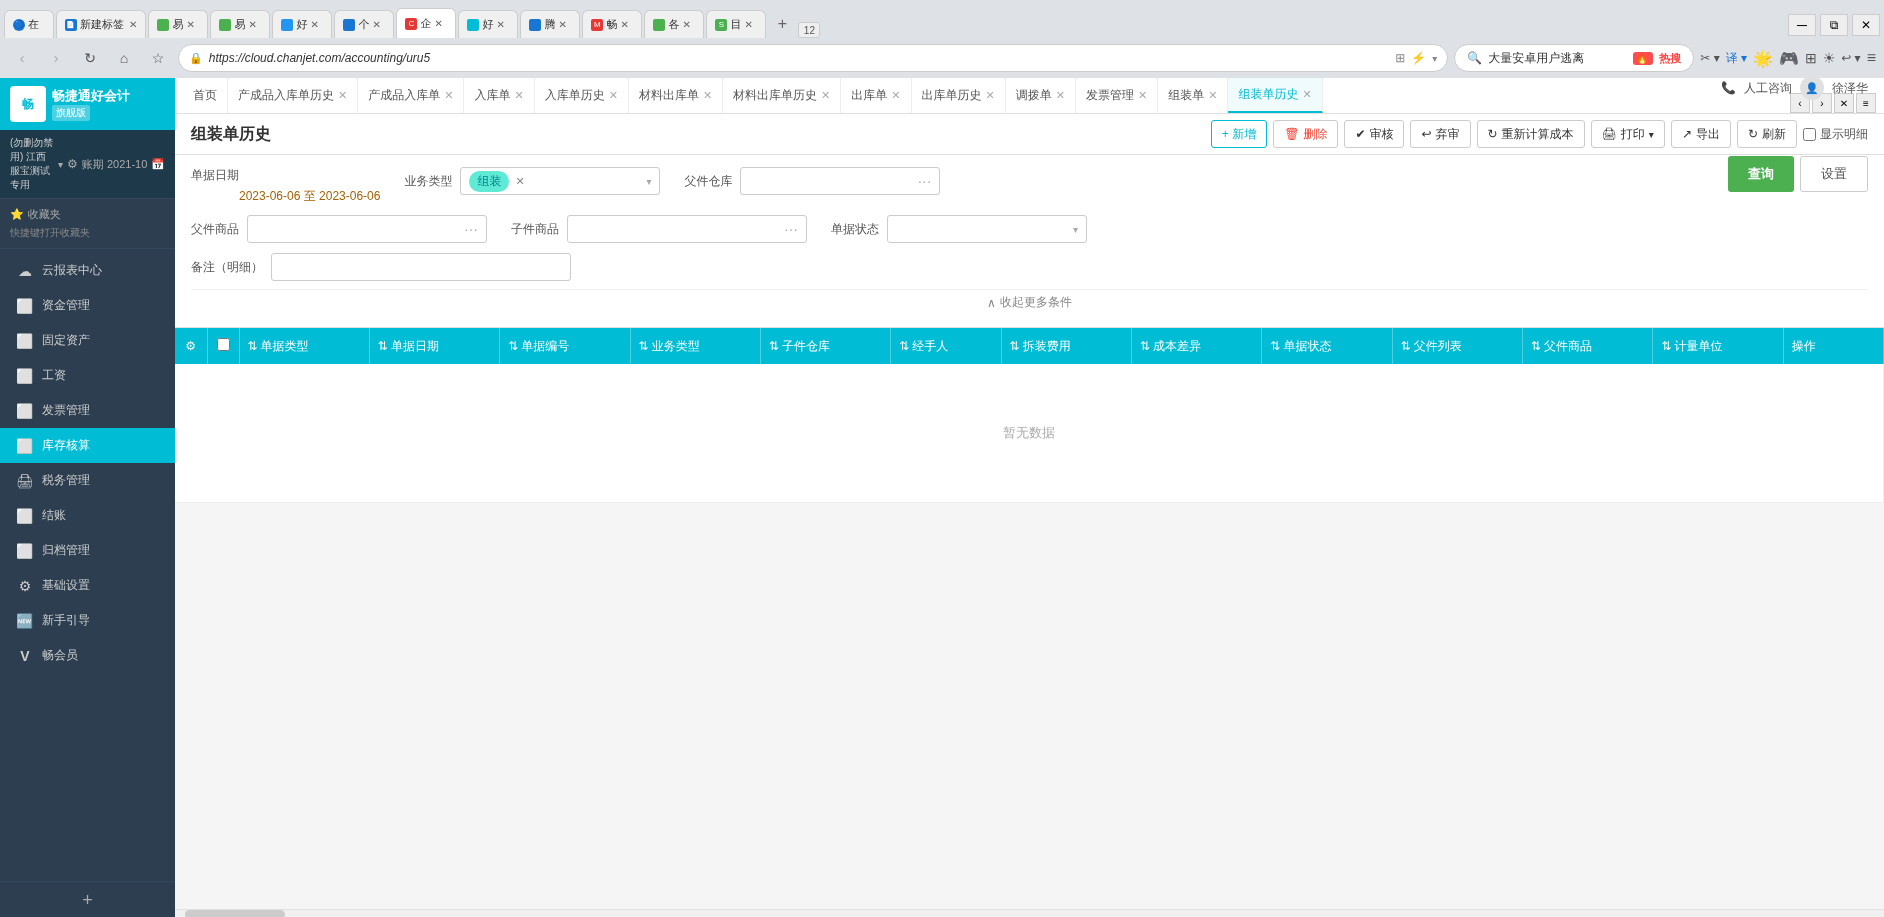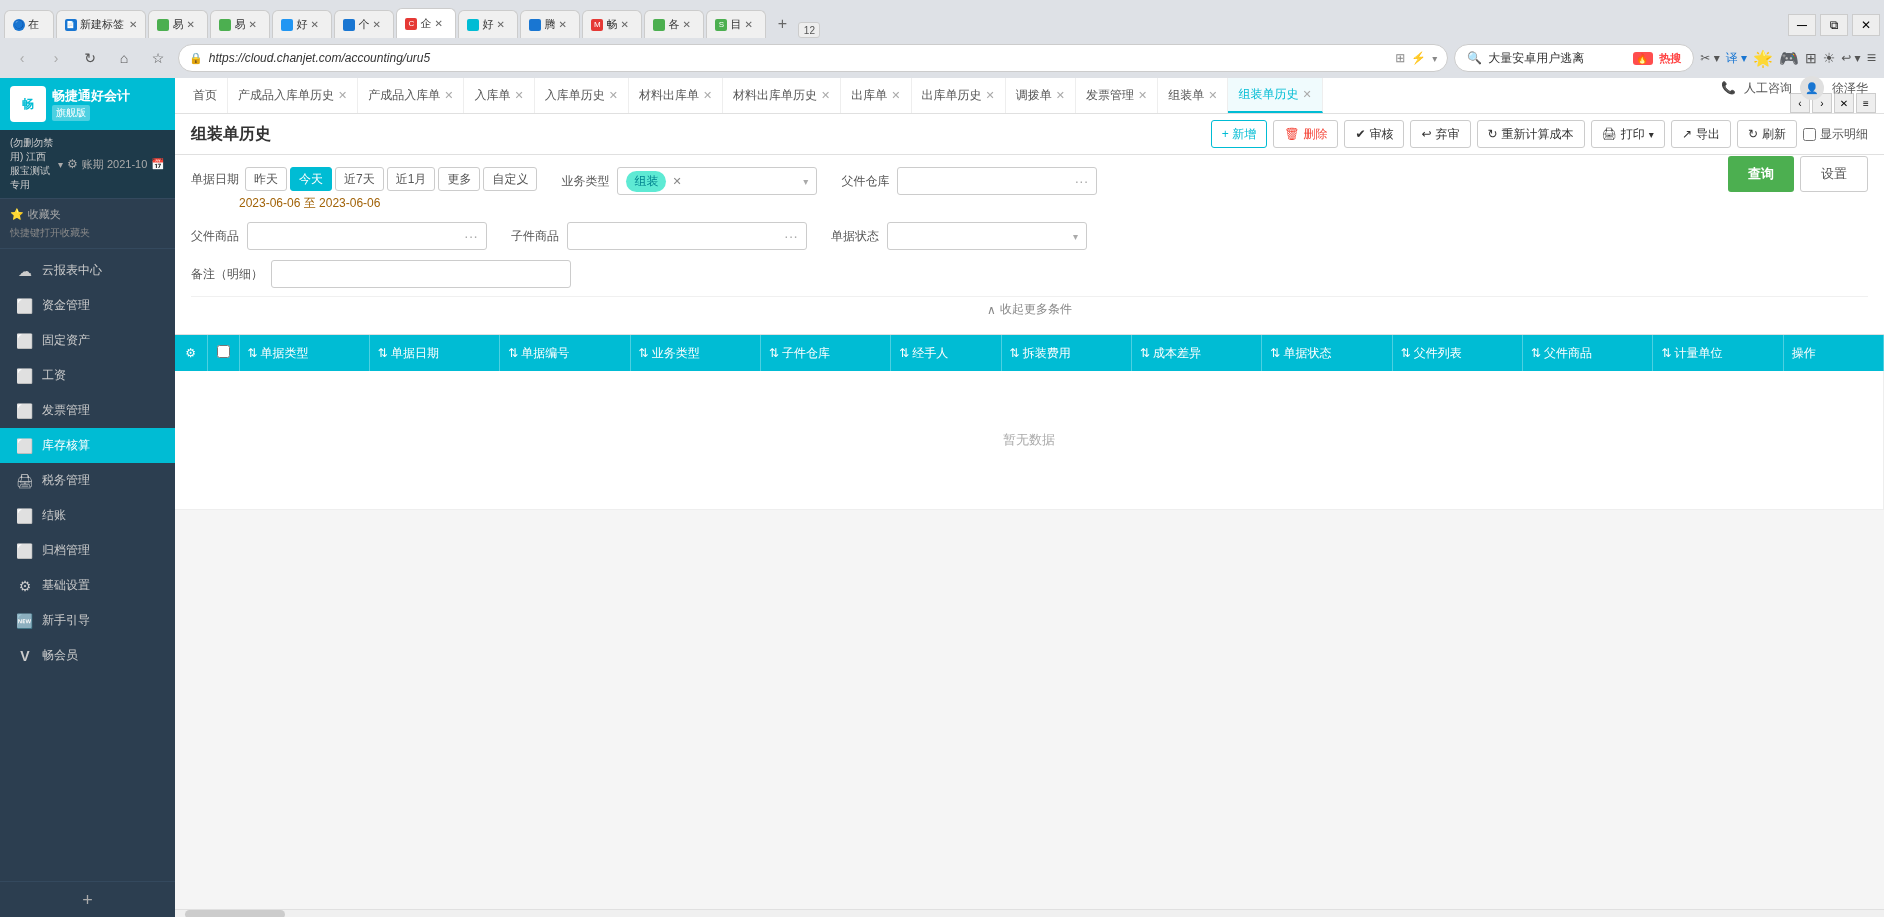--- a/index.html
+++ b/index.html
@@ -359,28 +359,20 @@
       </div>
     </div>
 
     <div class="filter-area">
 
       <div style="display:flex;align-items:flex-start;gap:24px;margin-bottom:10px;">
 
         <div style="display:flex;flex-direction:column;gap:4px;">
           <div style="display:flex;align-items:center;gap:6px;">
             <span style="color:#555;font-size:12px;white-space:nowrap;">单据日期</span>
-            <div style="display:flex;align-items:center;gap:3px;">
-              <button class="date-btn">昨天</button>
-              <button class="date-btn active">今天</button>
-              <button class="date-btn">近7天</button>
-              <button class="date-btn">近1月</button>
-              <button class="date-btn">更多</button>
-              <button class="date-btn">自定义</button>
-            </div>
           </div>
           <div style="font-size:12px;color:#a16207;padding-left:48px;">2023-06-06 至 2023-06-06</div>
         </div>
 
         <div style="display:flex;align-items:center;gap:8px;">
           <span style="color:#555;font-size:12px;white-space:nowrap;">业务类型</span>
           <div style="min-width:200px;height:28px;border:1px solid #ccc;border-radius:3px;padding:0 8px;font-size:12px;display:flex;align-items:center;gap:4px;background:#fff;cursor:pointer;">
             <span style="background:#5eead4;color:#00838f;padding:2px 8px;border-radius:12px;font-size:12px;display:flex;align-items:center;gap:4px;">组装</span>
             <span style="color:#888;font-size:11px;cursor:pointer;margin-left:2px;">✕</span>
             <span style="flex:1;"></span>

